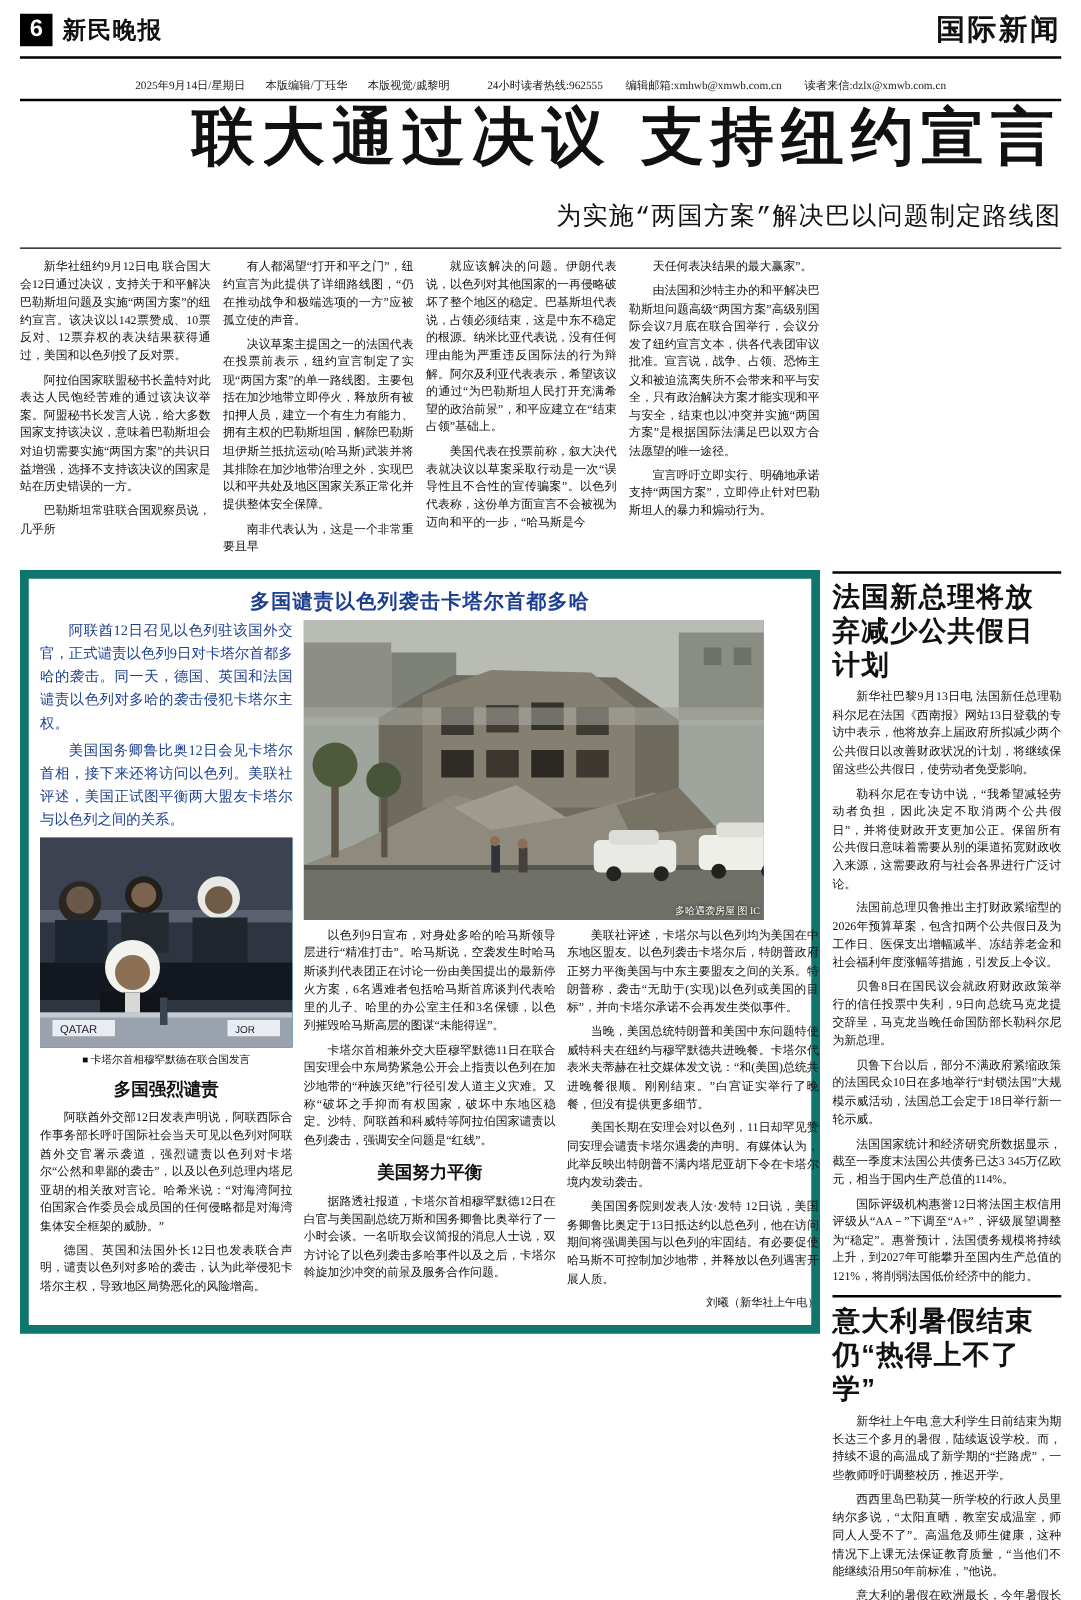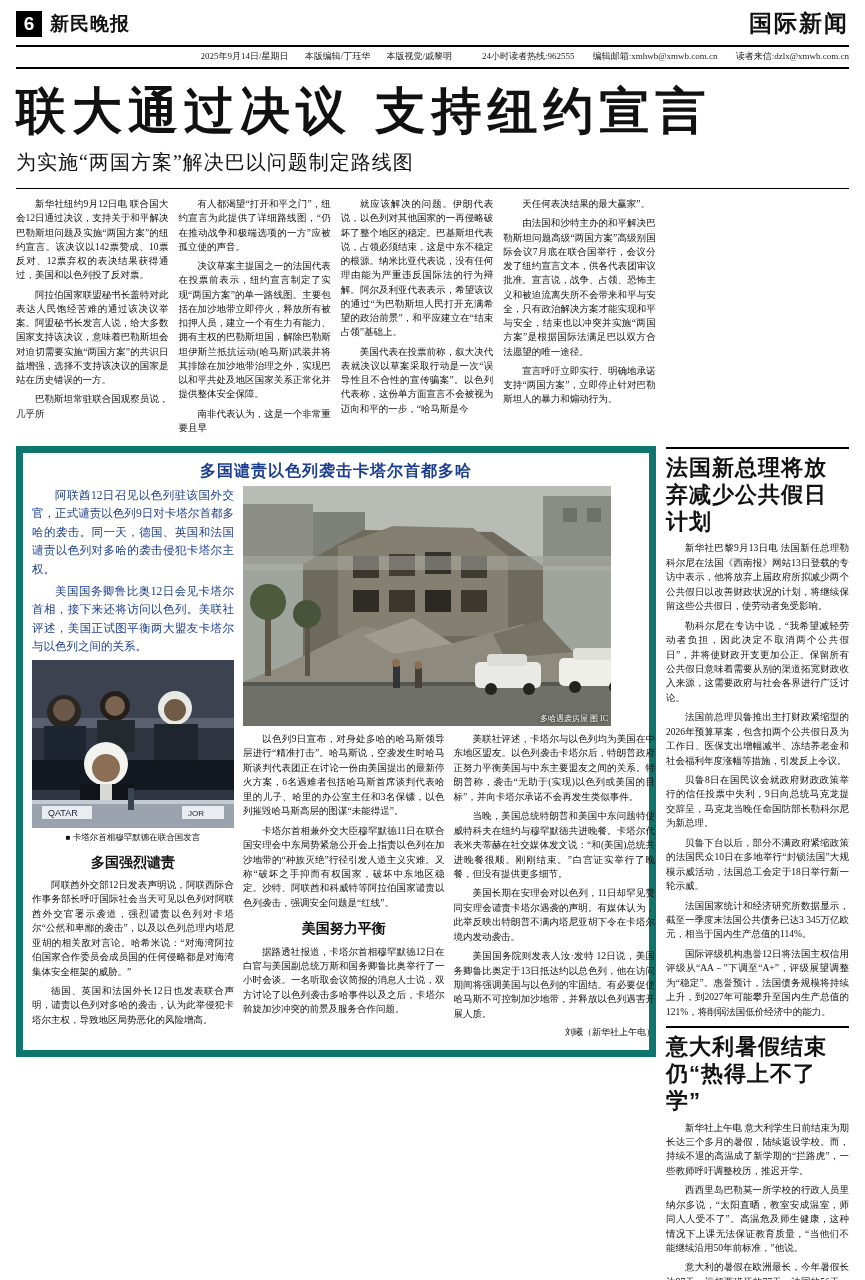--- a/index.html
+++ b/index.html
@@ -23,35 +23,35 @@
     font-family:"Liberation Sans", sans-serif;
   }
   .paper-name {
     font-size: 19px; font-weight: bold; letter-spacing: 1px;
     font-family:"DejaVu Serif", serif;
   }
   .section-title { font-size: 23px; font-weight: bold; letter-spacing: 2px; }
 
   .mast-rule { border-top: 2px solid #000; margin-top:6px; }
   .mast-sub {
-    display:flex; justify-content:flex-end; align-items:center;
-    font-size: 9px; color:#222; padding: 3px 0 4px; border-bottom: 2px solid #000;
+    display:flex; justify-content:center; align-items:center;
+    font-size: 9px; color:#222; padding: 15px 0 4px; border-bottom: 2px solid #000;
   }
   .mast-sub .left span { margin-right: 14px; }
   .mast-sub .right span { margin-left: 16px; }
 
   
-  .headline-wrap { text-align:left; padding: 14px 0 2px; }
+  .headline-wrap { text-align:right; padding: 0 0 2px; }
   .headline {
     font-size: 50px; font-weight: bold; letter-spacing: 6px;
     font-family:"DejaVu Serif", serif; line-height:1.12;
   }
   .subhead {
-    font-size: 20px; margin-top: 10px; letter-spacing: 1px;
-    font-family:Liberation Serif, serif;
+    font-size: 20px; margin-top: 22px; letter-spacing: 1px;
+    font-family:Liberation Mono, monospace;
   }
   .head-rule { border-bottom: 1px solid #000; margin: 10px 0 8px; }
 
   
   .cols { display:flex; gap: 10px; }
   .col { font-size: 9.5px; line-height: 1.5; text-align: justify; }
   .col p { margin: 0 0 5px; text-indent: 2em; }
   .c1 { width: 158px; }
   .c2 { width: 158px; }
   .c3 { width: 158px; }

